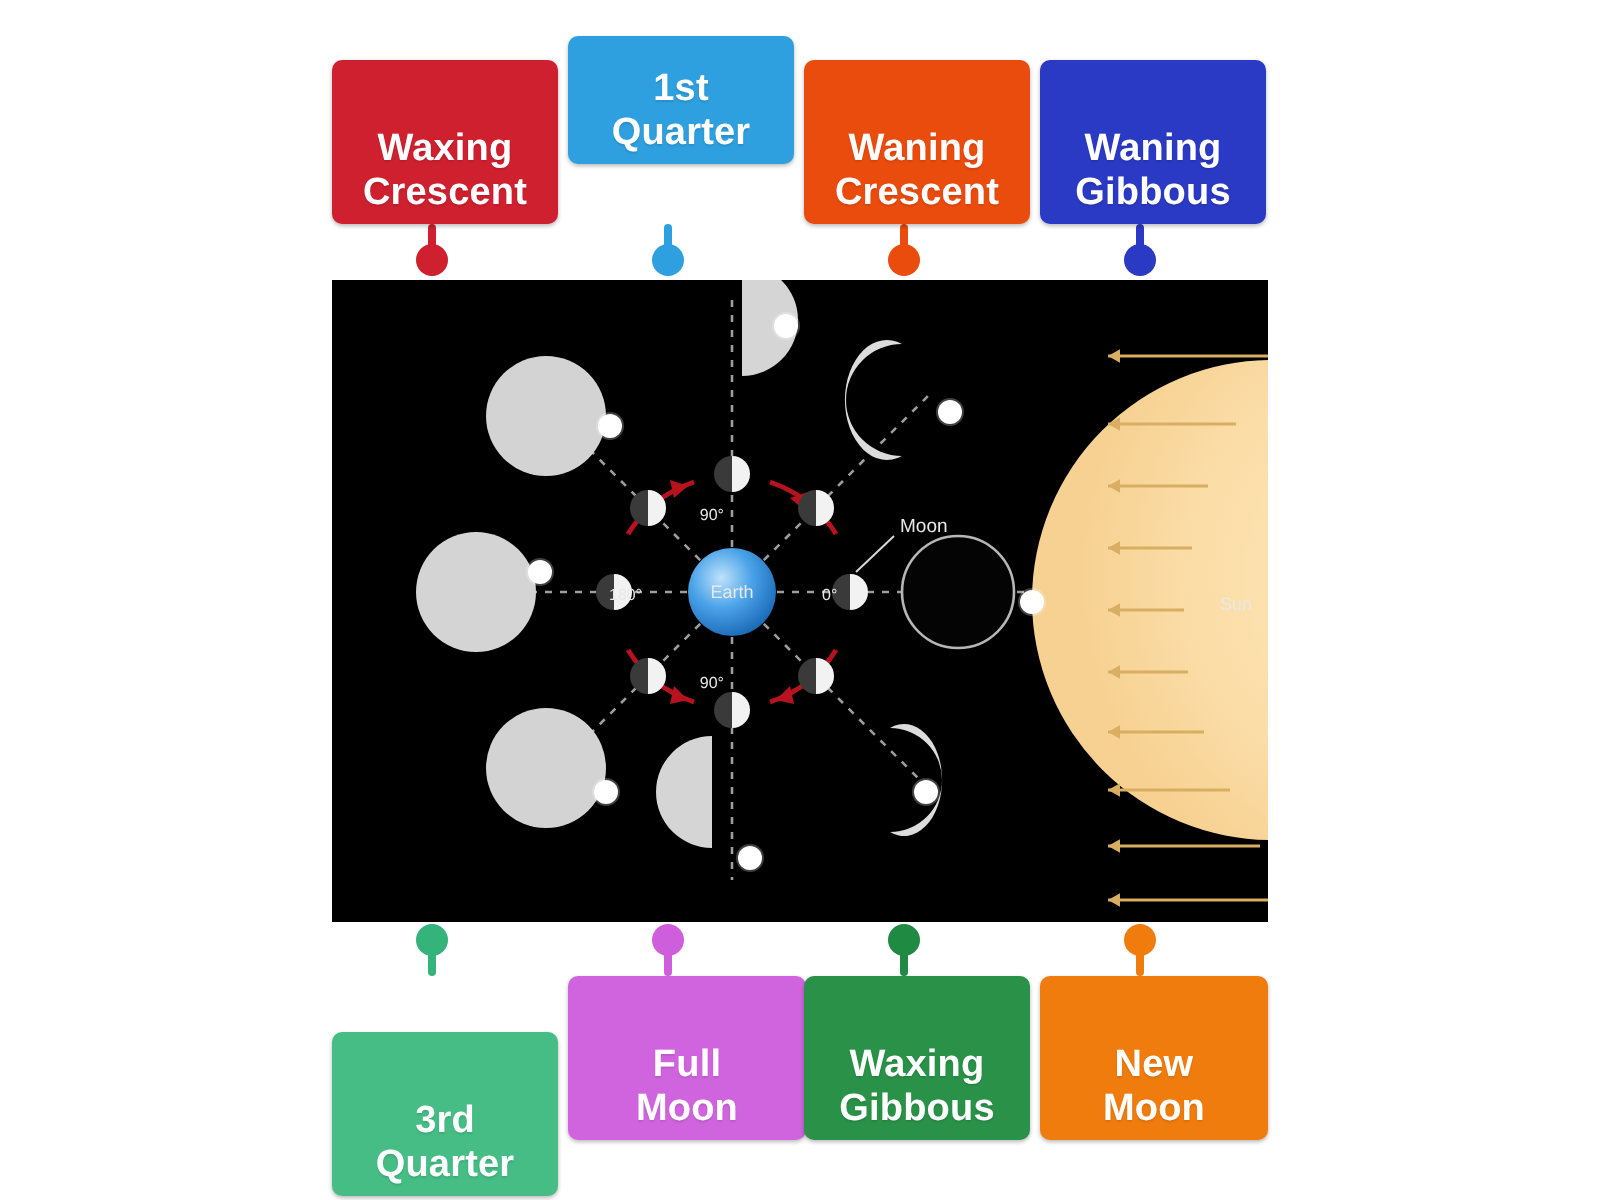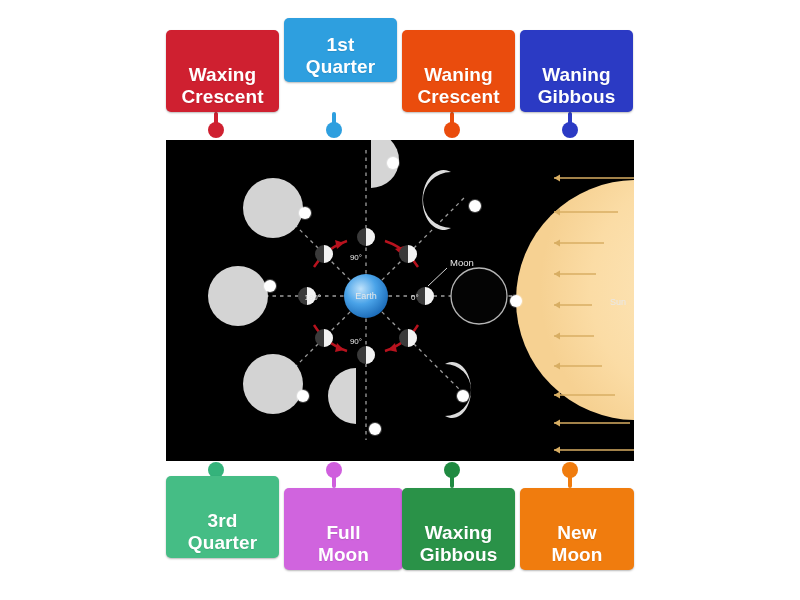--- a/index.html
+++ b/index.html
@@ -318,21 +318,21 @@
   </div>
   <div class="label-card" style="left:402px; top:30px; width:113px; height:82px; background:#ea4c0d;">
     <span class="card-text">Waning
 Crescent</span>
   </div>
   <div class="label-card" style="left:520px; top:30px; width:113px; height:82px; background:#2b3ac4;">
     <span class="card-text">Waning
 Gibbous</span>
   </div>
 
-  <div class="label-card" style="left:166px; top:476px; width:113px; height:82px; background:#45bd85;">
+  <div class="label-card" style="left:166px; top:516px; width:113px; height:82px; background:#45bd85;">
     <span class="card-text">3rd
 Quarter</span>
   </div>
   <div class="label-card" style="left:284px; top:488px; width:119px; height:82px; background:#d064de;">
     <span class="card-text">Full Moon</span>
   </div>
   <div class="label-card" style="left:402px; top:488px; width:113px; height:82px; background:#2a9248;">
     <span class="card-text">Waxing
 Gibbous</span>
   </div>

